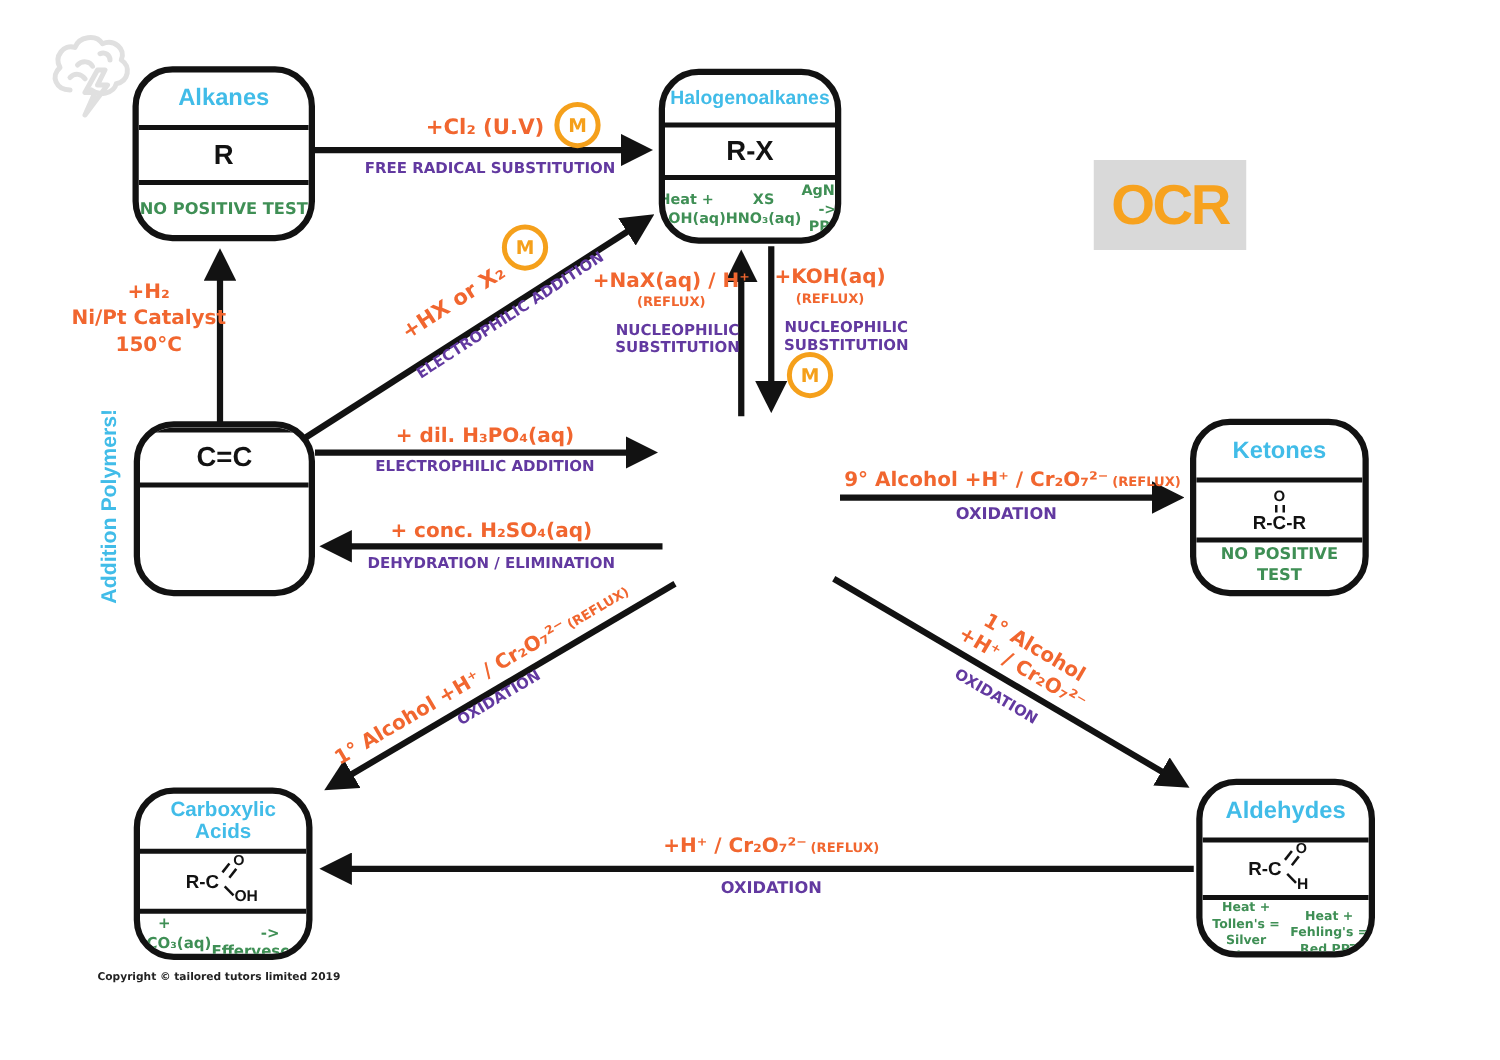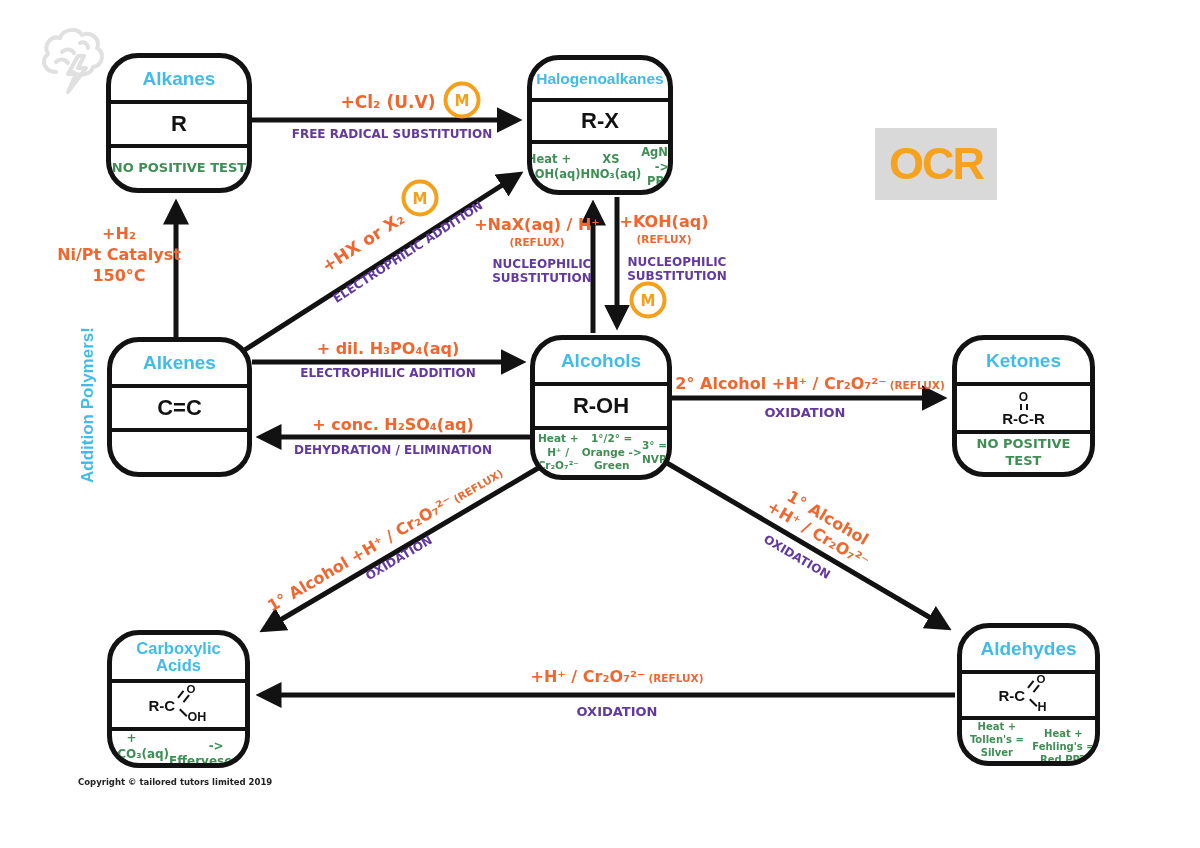--- a/index.html
+++ b/index.html
@@ -108,33 +108,23 @@
     <div class="bt" style="font-size:15.5px;height:38px">Halogenoalkanes</div>
     <div class="bf" style="height:38px">R-X</div>
     <div class="bx" style="font-size:11.5px">
       <div>Heat + NaOH(aq)</div>
       <div>XS HNO₃(aq)</div>
       <div>AgNO₃ -&gt; PPT!</div>
     </div>
   </div>
 
   <div class="box" style="left:107px;top:337px;width:145px;height:140px">
-    <div class="bt">Alkenes</div>
     <div class="bf">C=C</div>
   </div>
 
-  <div class="box" style="left:530px;top:335px;width:142px;height:145px">
-    <div class="bt">Alcohols</div>
-    <div class="bf">R-OH</div>
-    <div class="bx" style="font-size:10.5px">
-      <div>Heat + H⁺ / Cr₂O₇²⁻</div>
-      <div>1°/2° = Orange -&gt; Green</div>
-      <div>3° = NVR</div>
-    </div>
-  </div>
 
   <div class="box" style="left:952px;top:335px;width:143px;height:142px">
     <div class="bt">Ketones</div>
     <div class="bf" style="height:44px">
       <div class="sf">
         <div class="sf-top">O</div>
         <div class="dbl"></div>
         <div class="sf-main">R-C-R</div>
       </div>
     </div>
@@ -197,21 +187,21 @@
   <div class="lbl reagent" style="left:664px;top:239px;font-size:10.5px">(REFLUX)</div>
   <div class="lbl mech wrap2" style="left:677px;top:269px;width:118px">NUCLEOPHILIC SUBSTITUTION</div>
 
   <div class="lbl reagent" style="left:388px;top:348px;font-size:16px">+ dil. H₃PO₄(aq)</div>
   <div class="lbl mech" style="left:388px;top:373px">ELECTROPHILIC ADDITION</div>
 
   <div class="lbl reagent" style="left:393px;top:424px;font-size:16px">+ conc. H₂SO₄(aq)</div>
   <div class="lbl mech" style="left:393px;top:450px">DEHYDRATION / ELIMINATION</div>
 
   <div class="lbl" style="left:810px;top:383px">
-    <span class="reagent" style="font-size:16px">2° Alcohol +H⁺ / Cr₂O₇²⁻</span><span class="reagent cond">(REFLUX)</span>
+    <span class="reagent" style="font-size:16px">9° Alcohol +H⁺ / Cr₂O₇²⁻</span><span class="reagent cond">(REFLUX)</span>
   </div>
   <div class="lbl mech" style="left:805px;top:412px;font-size:13px">OXIDATION</div>
 
   <div class="lbl" style="left:385px;top:539px;transform:translate(-50%,-50%) rotate(-30.5deg)">
     <span class="reagent" style="font-size:16px">1° Alcohol +H⁺ / Cr₂O₇²⁻</span><span class="reagent cond">(REFLUX)</span>
   </div>
   <div class="lbl mech" style="left:399px;top:558px;transform:translate(-50%,-50%) rotate(-30.5deg)">OXIDATION</div>
 
   <div class="lbl reagent" style="left:823px;top:526px;font-size:16px;line-height:19px;transform:translate(-50%,-50%) rotate(30.5deg)">
     <div>1° Alcohol</div>

